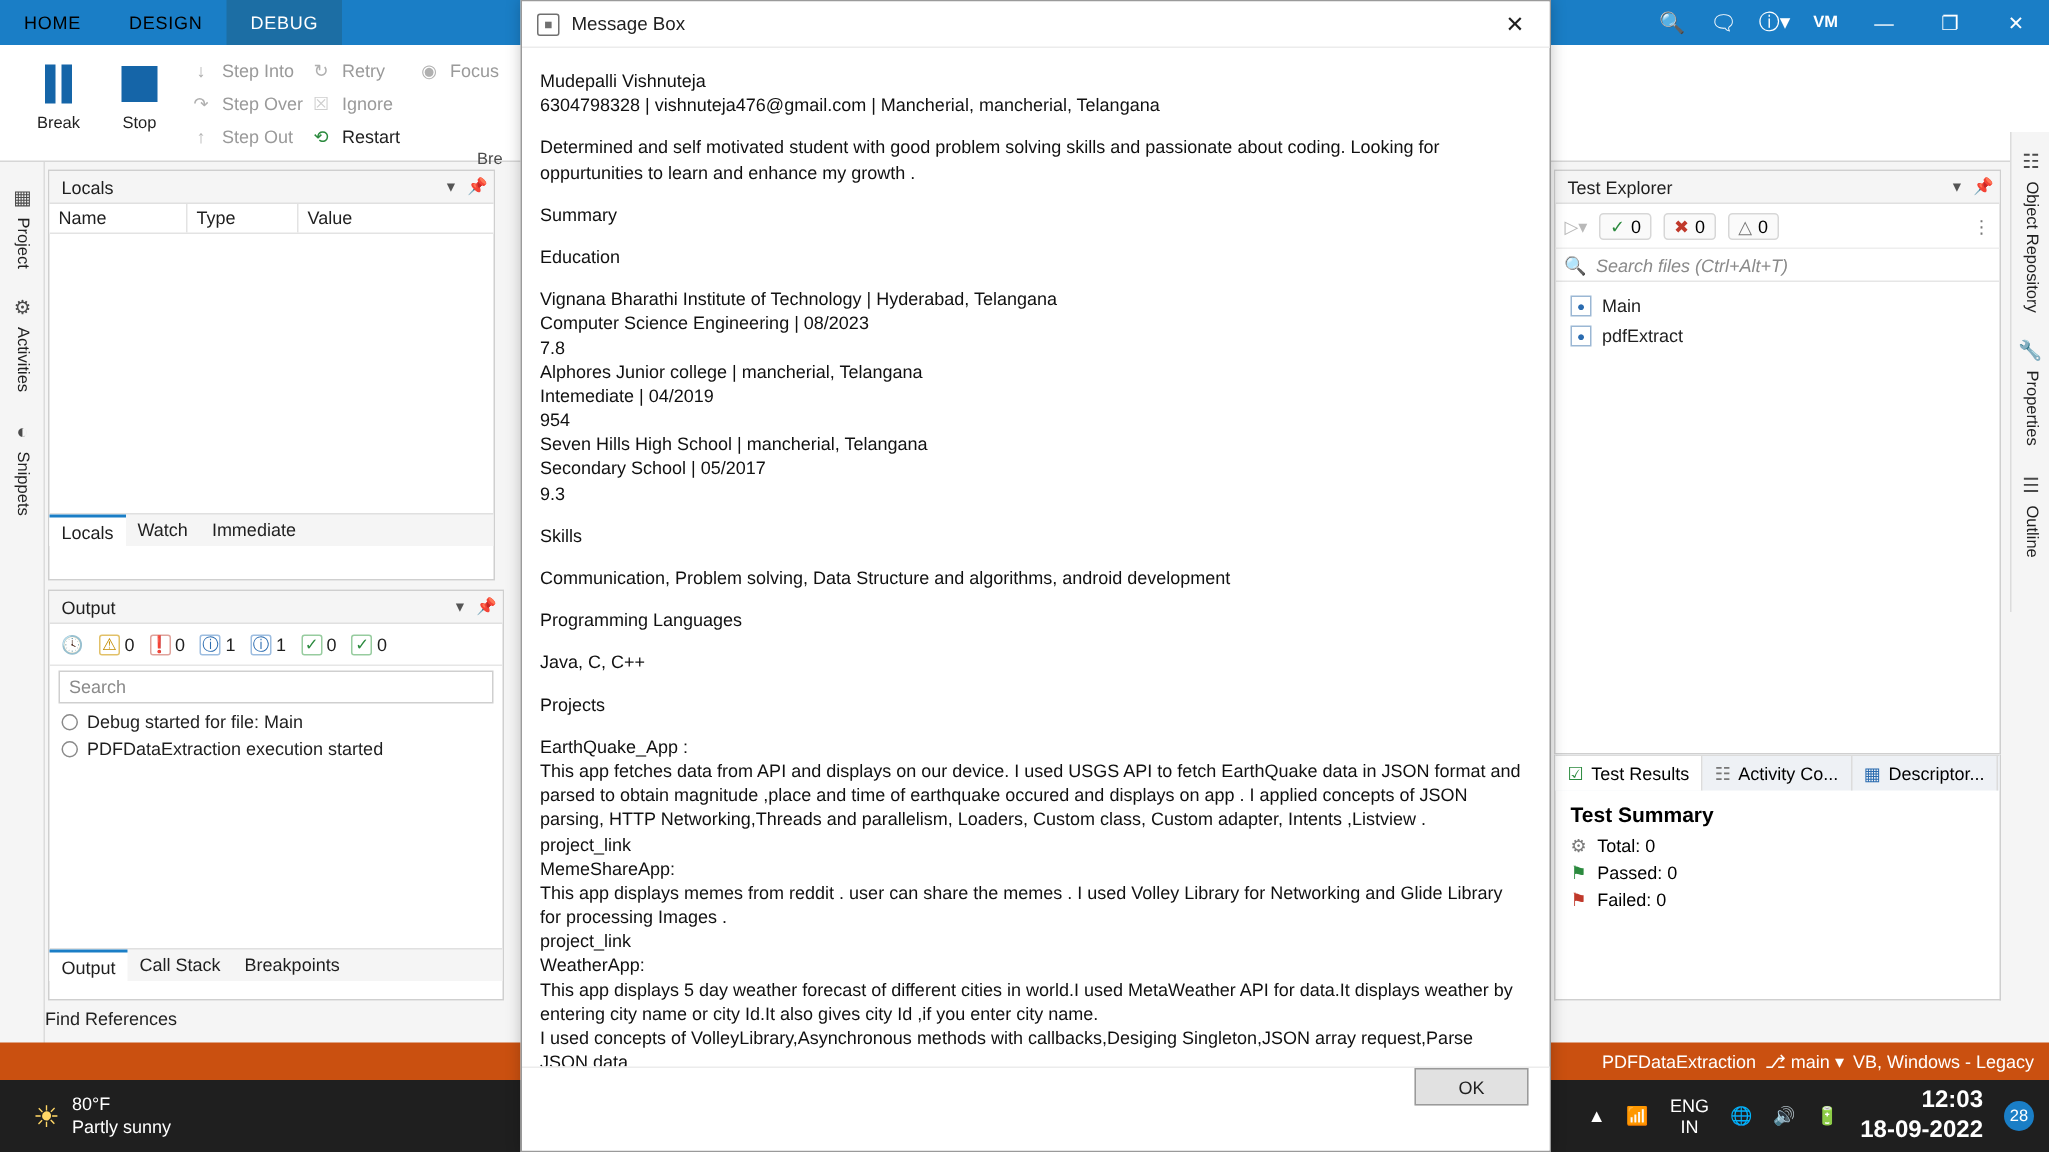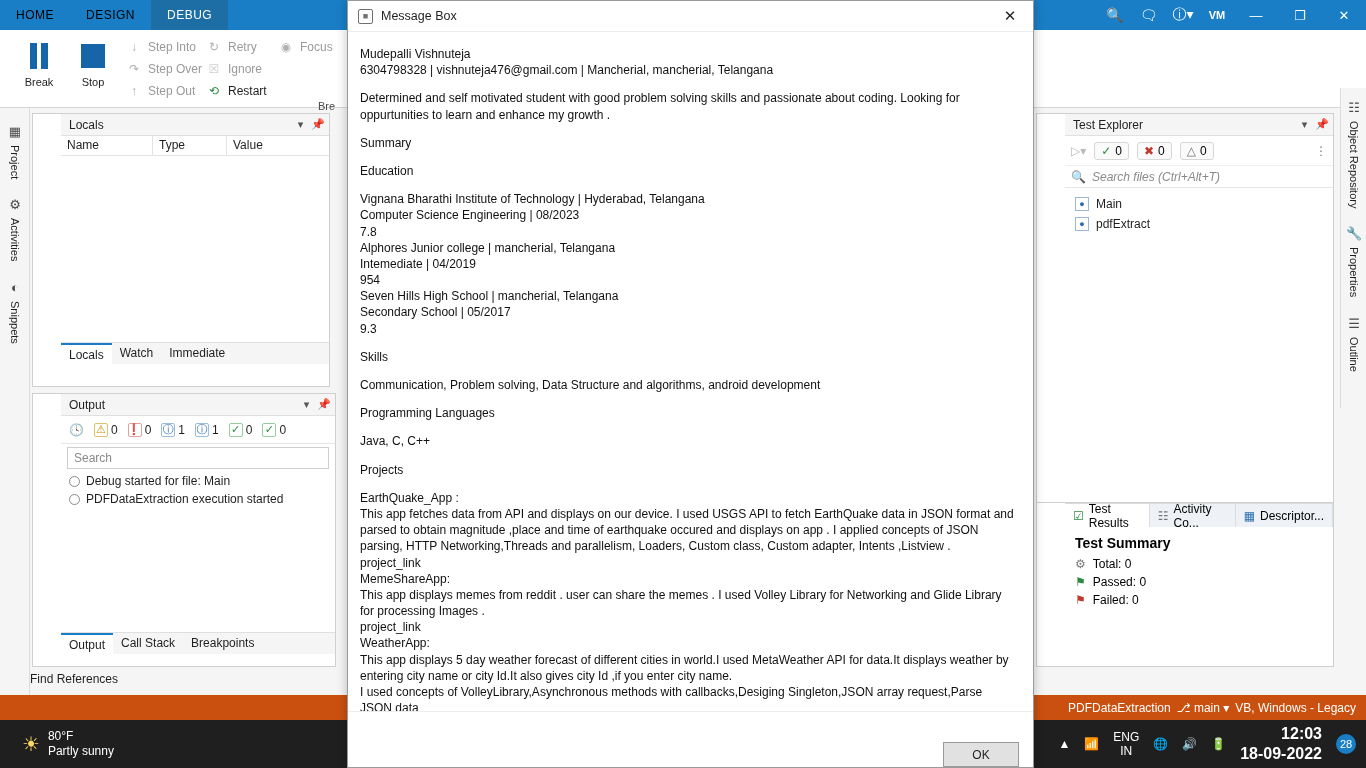--- a/index.html
+++ b/index.html
@@ -83,21 +83,21 @@
   .vtab {
     writing-mode: vertical-rl; text-orientation: mixed;
     padding: 6px 0; margin: 6px 0; font-size: 11px; color: #1f1f1f;
     display: flex; align-items: center; gap: 6px; justify-content: flex-start;
     width: 30px;
   }
   .vtab .vico { writing-mode: horizontal-tb; font-size: 13px; color: #4b4b4b; }
 
   
   .panel {
-    position: absolute; background: #ffffff; border: 1px solid #cfcfcf; padding-left: 28px;
+    position: absolute; background: #ffffff; border: 1px solid #cfcfcf;
   }
   .panel-head {
     height: 22px; background: #f5f5f5; display: flex; align-items: center;
     padding: 0 4px 0 8px; font-size: 12px; color: #1f1f1f; border-bottom: 1px solid #e0e0e0;
   }
   .panel-head .tools { margin-left: auto; display: flex; gap: 8px; color: #555; font-size: 11px; }
   .grid-head {
     display: flex; height: 20px; background: #ffffff; border-bottom: 1px solid #e3e3e3;
     font-size: 12px; color: #1f1f1f;
   }
@@ -189,21 +189,21 @@
   .dlg-close {
     margin-left: auto; width: 46px; height: 31px; display: flex; align-items: center; justify-content: center;
     font-size: 15px; color: #1f1f1f;
   }
   .dlg-body {
     flex: 1; padding: 14px 18px 10px 12px; overflow: hidden;
     font-size: 12px; color: #111; line-height: 1.35;
   }
   .dlg-body p { margin: 0 0 12px 0; white-space: pre-wrap; }
   .dlg-foot {
-    height: 56px; border-top: 1px solid #ececec; display: flex; align-items: flex-end;
+    height: 56px; border-top: 1px solid #ececec; display: flex; align-items: flex-start;
     justify-content: flex-end; padding-right: 14px; background: #ffffff;
   }
   .ok-btn {
     width: 76px; height: 25px; border: 1px solid #9a9a9a; background: #e1e1e1;
     font-size: 12px; color: #1f1f1f; display: flex; align-items: center; justify-content: center;
   }
   .chev { position: absolute; color: #6b6b6b; font-size: 11px; }
 </style>
 </head>
 <body>

